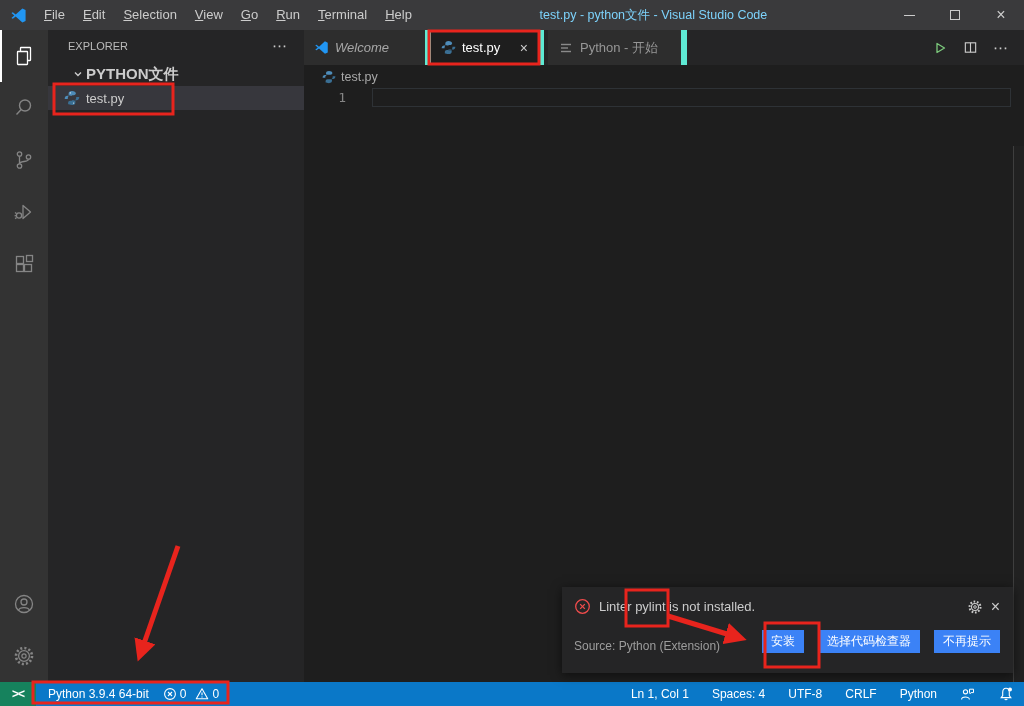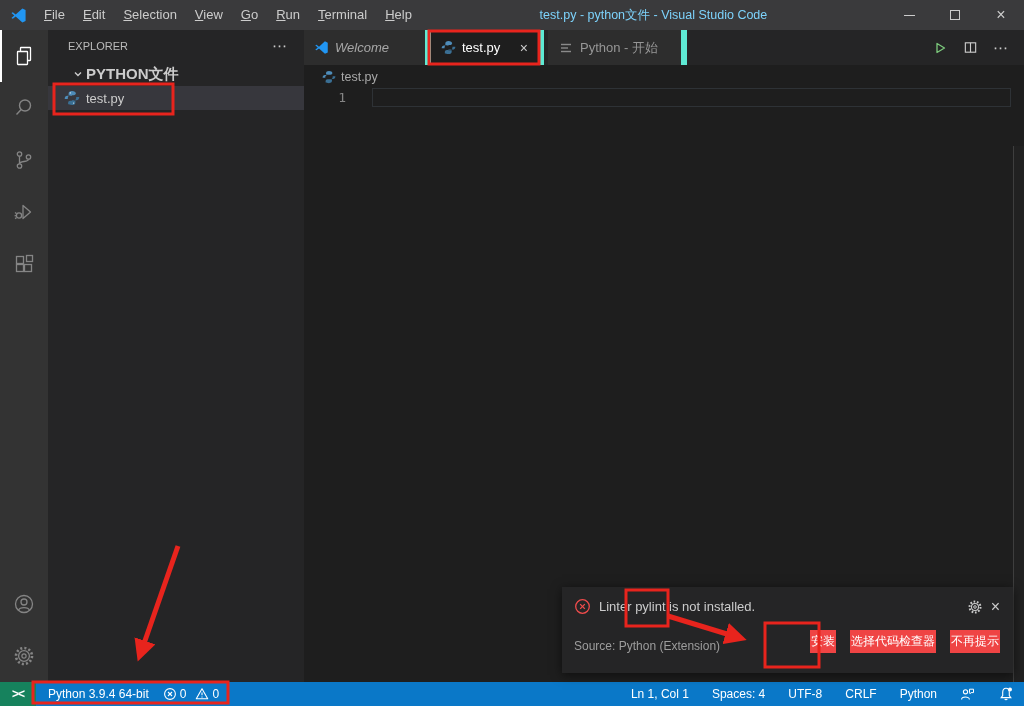--- a/index.html
+++ b/index.html
@@ -71,21 +71,21 @@
   
   .notification { position:absolute; left:562px; top:587px; width:451px; height:86px; background:#252526; box-shadow:0 2px 10px rgba(0,0,0,0.55); z-index:20; padding:11px 13px 10px 12px; }
   .n-row1 { display:flex; align-items:center; gap:8px; font-size:13px; color:#cccccc; }
   .n-msg { white-space:pre; }
   .n-sp { flex:1; }
   .n-icon { cursor:pointer; color:#cccccc; }
   .n-close { font-size:16px; line-height:14px; cursor:pointer; color:#cccccc; }
   .n-row2 { margin-top:15px; display:flex; align-items:flex-end; }
   .n-source { font-size:12px; color:#9d9d9d; }
   .n-btns { margin-left:auto; display:flex; gap:14px; }
-  .n-btn { background:#ef4444; color:#ffffff; border:none; font-size:12px; padding:3px 1px; font-family:inherit; cursor:pointer; white-space:nowrap; }
+  .n-btn { background:#3b82f6; color:#ffffff; border:none; font-size:12px; padding:3px 9px; font-family:inherit; cursor:pointer; white-space:nowrap; }
 
   
   .annotations { position:absolute; left:0; top:0; z-index:40; pointer-events:none; }
 </style>
 </head>
 <body>
 
 <div class="titlebar">
   <span class="logo">
     <svg width="17" height="17" viewBox="0 0 24 24">

